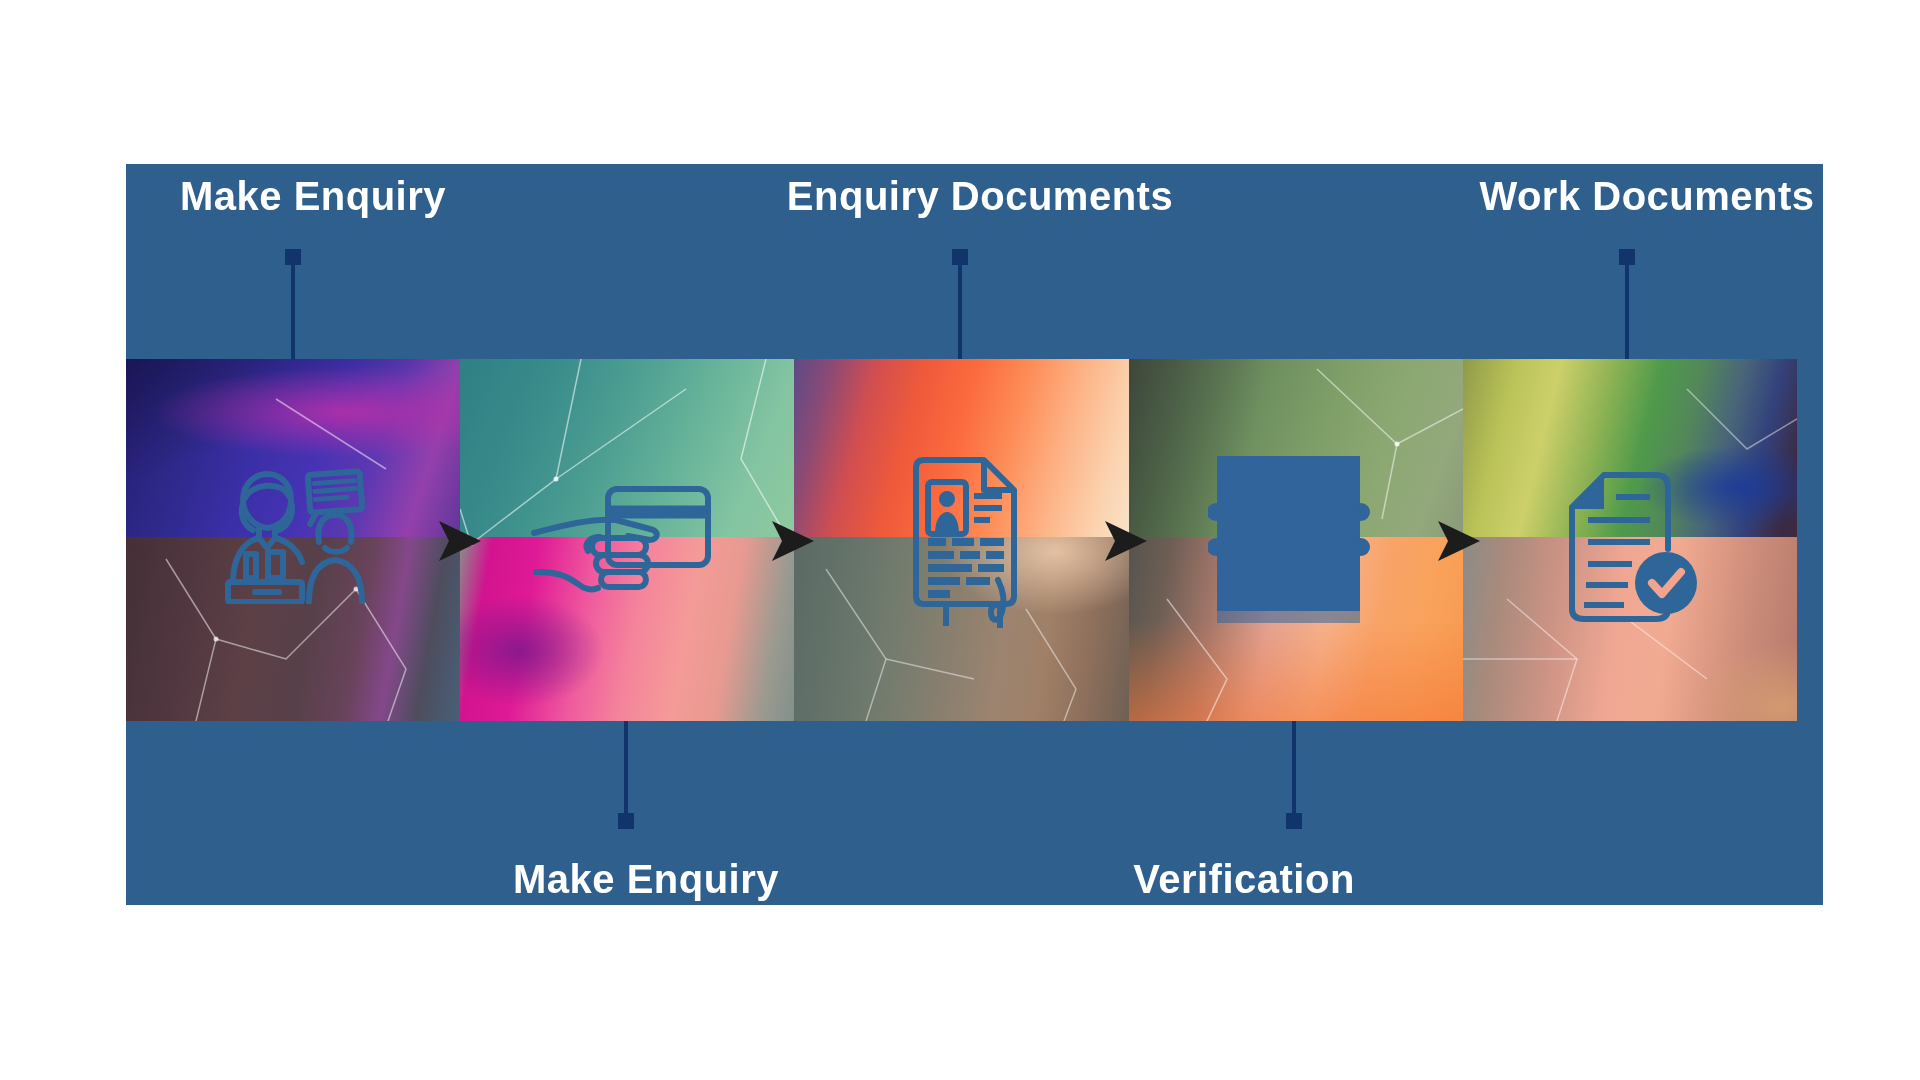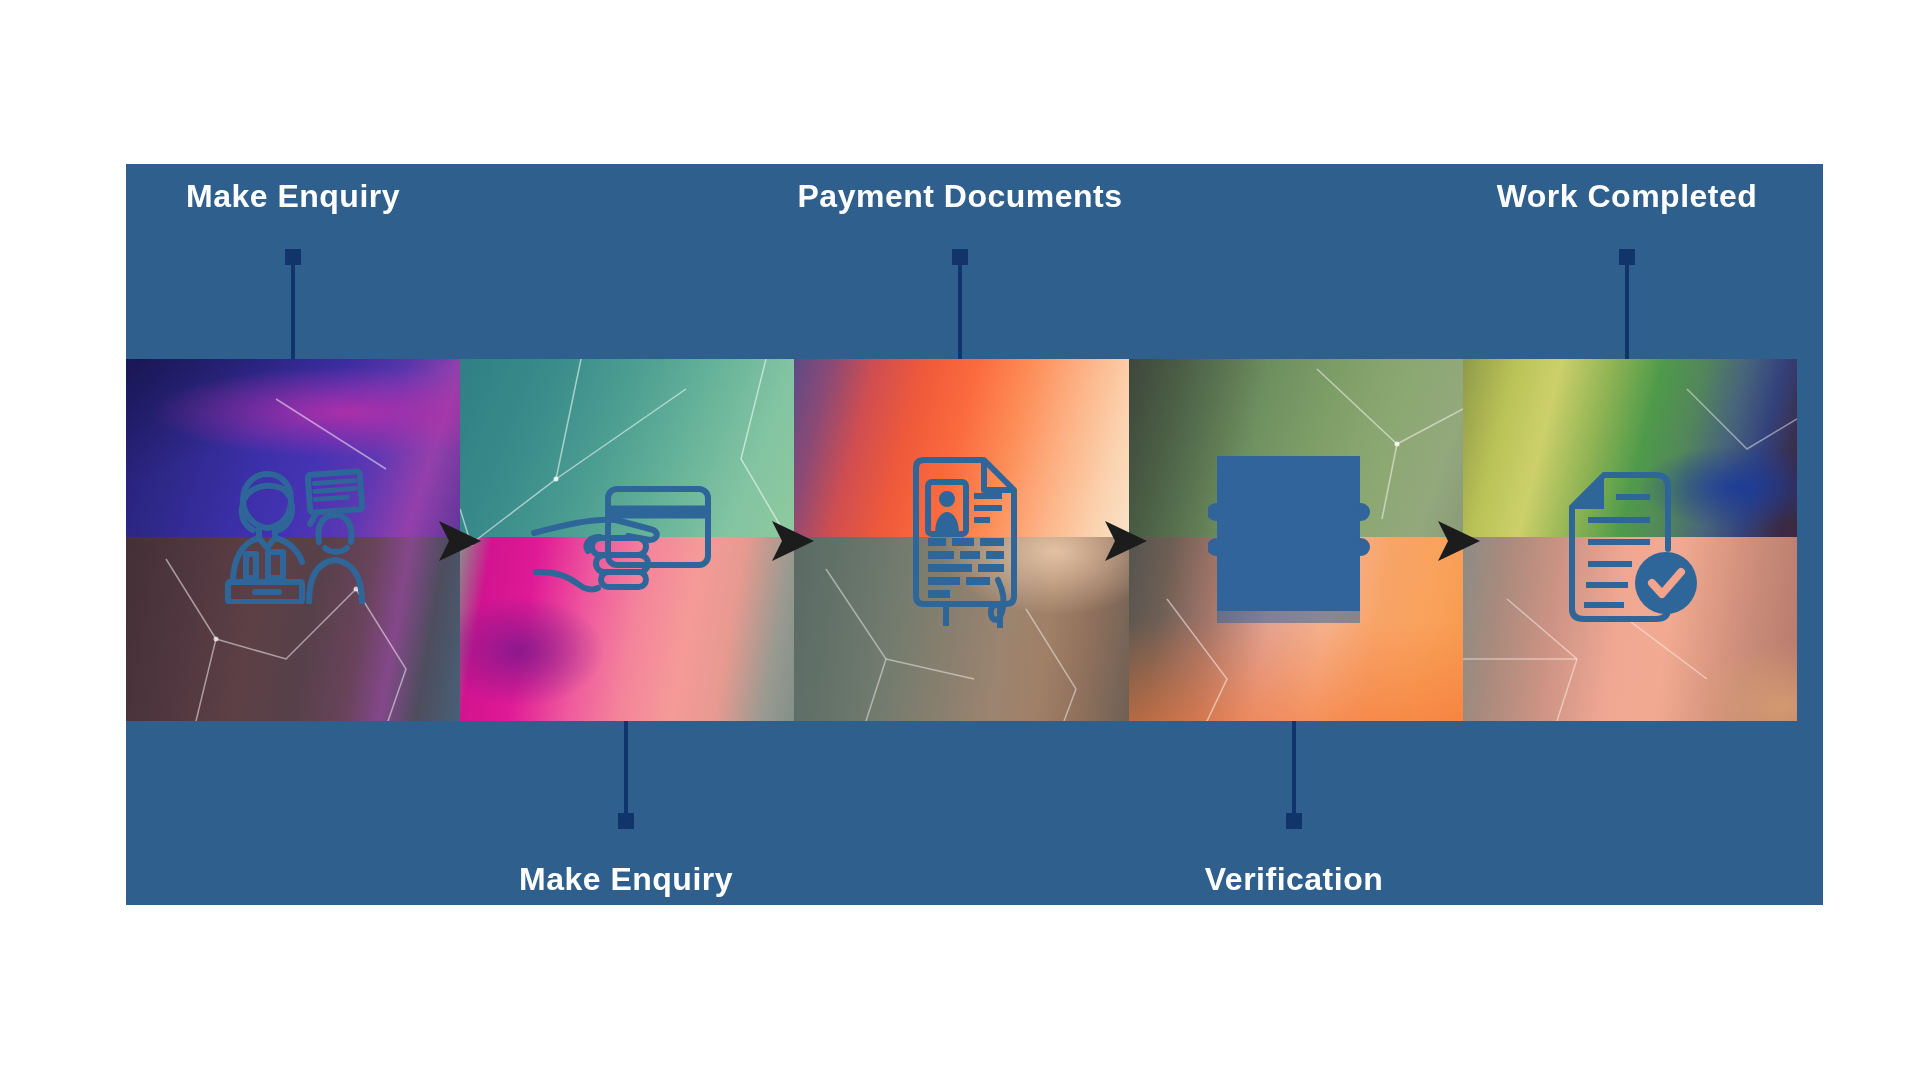--- a/index.html
+++ b/index.html
@@ -45,22 +45,22 @@
   .p5 .ph-top{ background:
       radial-gradient(ellipse 140px 60px at 82% 72%, rgba(26,58,154,.85), rgba(26,58,154,0) 70%),
       linear-gradient(104deg,#8f9a49 0%,#b9c257 14%,#cdd06a 26%,#8fb354 40%,#4f9a4a 53%,#53875a 64%,#48657a 75%,#33427c 85%,#3b2a44 95%,#3b2a40 100%);}
   .p5 .ph-bottom{ background:
       radial-gradient(ellipse 130px 90px at 96% 92%, rgba(216,160,112,.8), rgba(216,160,112,0) 70%),
       linear-gradient(98deg,#8c8c86 0%,#a88a7c 12%,#cc9384 28%,#efa793 46%,#f2ab92 60%,#de9a84 72%,#c98a78 84%,#b57a6c 100%);}
   .plexus{ position:absolute; left:0; top:0; pointer-events:none; }
   
   .step-label{
     position:absolute; transform:translateX(-50%);
-    color:var(--label_color,#ffffff); font-size:32px; font-weight:bold;
-    letter-spacing:.5px; white-space:nowrap; line-height:44px;
+    color:var(--label_color,#ffffff); font-size:40px; font-weight:bold;
+    letter-spacing:.5px; white-space:nowrap; line-height:44px;margin-left:20px;
   }
   .lbl-top{ top:174px; }
   .lbl-bottom{ top:857px; }
   .conn-square{
     position:absolute; width:16px; height:16px; transform:translateX(-50%);
     background:var(--connector_color,#11356b);
   }
   .conn-line{
     position:absolute; width:4px; transform:translateX(-50%);
     background:var(--connector_color,#11356b);
@@ -78,25 +78,25 @@
   .icon .chk{ fill:none; stroke:#f2a58c; stroke-width:8; stroke-linecap:round; stroke-linejoin:round; }
 </style>
 </head>
 <body>
 
 <div class="canvas">
 
   <div class="banner"></div>
 
   <div class="step-label lbl-top" style="left:293px">Make Enquiry</div>
-  <div class="step-label lbl-top" style="left:960px">Payment Documents</div>
-  <div class="step-label lbl-top" style="left:1627px">Work Completed</div>
+  <div class="step-label lbl-top" style="left:960px">Enquiry Documents</div>
+  <div class="step-label lbl-top" style="left:1627px">Work Documents</div>
 
   <div class="step-label lbl-bottom" style="left:626px">Make Enquiry</div>
-  <div class="step-label lbl-bottom" style="left:1294px">Verification</div>
+  <div class="step-label lbl-bottom" style="left:1224px">Verification</div>
 
   <div class="conn-square sq-top" style="left:293px"></div>
   <div class="conn-line  ln-top" style="left:293px"></div>
   <div class="conn-square sq-top" style="left:960px"></div>
   <div class="conn-line  ln-top" style="left:960px"></div>
   <div class="conn-square sq-top" style="left:1627px"></div>
   <div class="conn-line  ln-top" style="left:1627px"></div>
 
   <div class="conn-line  ln-bottom" style="left:626px"></div>
   <div class="conn-square sq-bottom" style="left:626px"></div>

